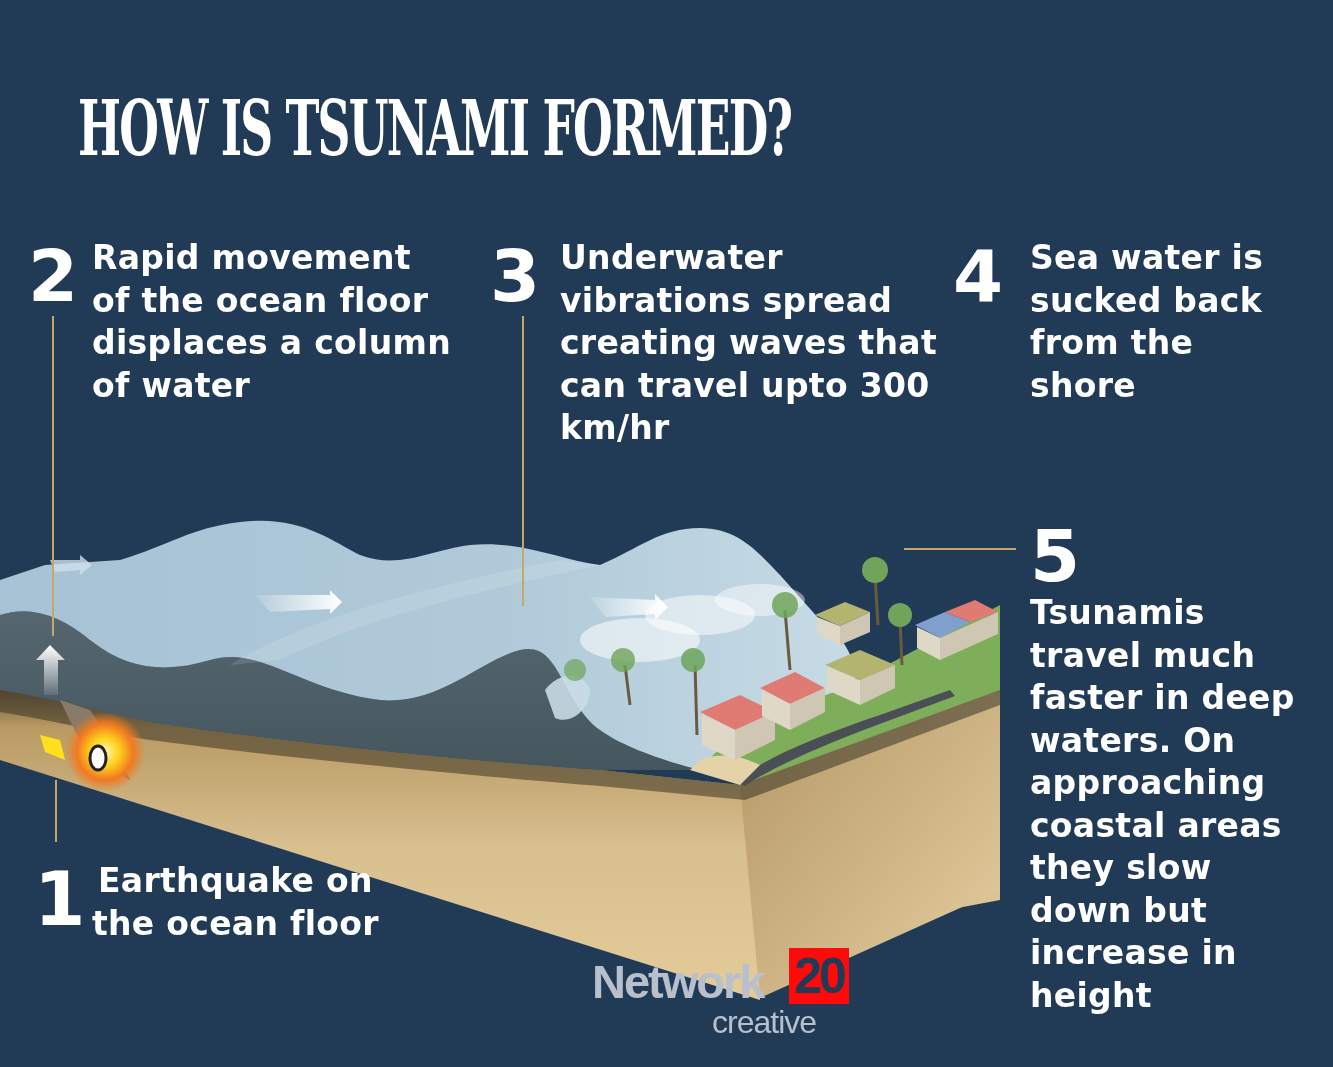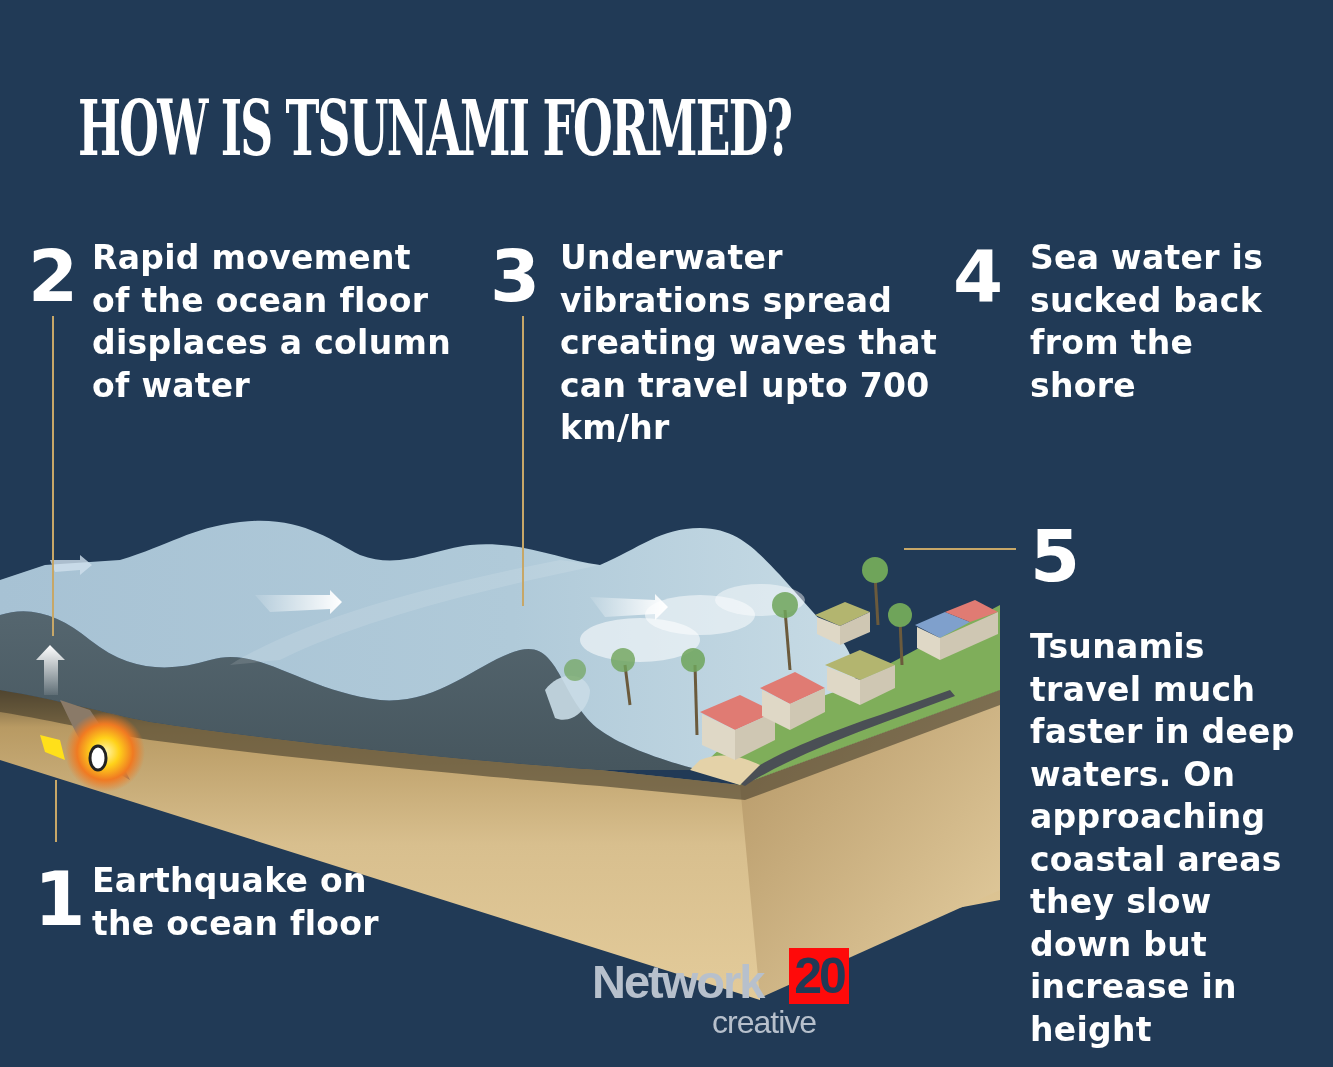--- a/index.html
+++ b/index.html
@@ -186,42 +186,42 @@
 <div class="step-num" style="left:28px; top:240px; font-size:72px;">2</div>
 <div class="step-text" style="left:92px; top:237px;">Rapid movement
 of the ocean floor
 displaces a column
 of water</div>
 
 <div class="step-num" style="left:490px; top:240px; font-size:72px;">3</div>
 <div class="step-text" style="left:560px; top:237px;">Underwater
 vibrations spread
 creating waves that
-can travel upto 700
+can travel upto 300
 km/hr</div>
 
 <div class="step-num" style="left:953px; top:240px; font-size:72px;">4</div>
 <div class="step-text" style="left:1030px; top:237px;">Sea water is
 sucked back
 from the
 shore</div>
 
 <div class="step-num" style="left:1030px; top:520px; font-size:72px;">5</div>
-<div class="step-text" style="left:1030px; top:626px;">Tsunamis
+<div class="step-text" style="left:1030px; top:592px;">Tsunamis
 travel much
 faster in deep
 waters. On
 approaching
 coastal areas
 they slow
 down but
 increase in
 height</div>
 
 <div class="step-num" style="left:34px; top:862px; font-size:74px;">1</div>
-<div class="step-text" style="left:92px; top:860px;">Earthquake on
+<div class="step-text" style="left:92px; top:860px;text-align:center;">Earthquake on
 the ocean floor</div>
 
 <div>
   <div class="logo-net">Network</div>
   <div class="logo-18">20</div>
   <div class="logo-creative">creative</div>
 </div>
 
 </body></html>

